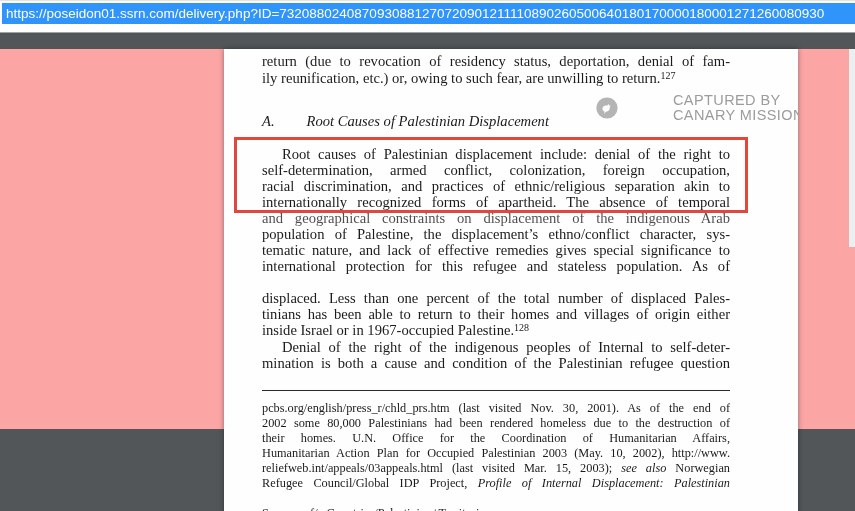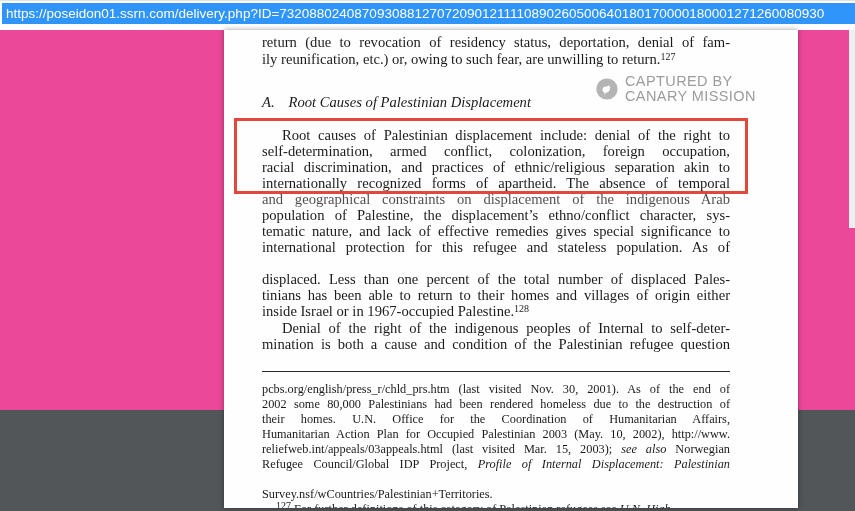--- a/index.html
+++ b/index.html
@@ -18,21 +18,21 @@
     position:absolute; left:2px; top:2px; right:0; height:21px;
     background:#2f95fb; overflow:hidden; white-space:nowrap;
   }
   .url-selection span {
     display:inline-block; padding-left:4px;
     font-family:"Liberation Sans", sans-serif; font-size:13.5px; line-height:21px;
     color:#ffffff; letter-spacing:0px;
   }
 
   
-  .viewer { position:absolute; left:0; top:30px; width:855px; height:380px; background:#ec4899; }
+  .viewer { position:absolute; left:0; top:49px; width:855px; height:380px; background:#fca5a5; }
   .scrollbar { position:absolute; right:0; top:0; width:6px; height:478px; background:transparent; }
   .scroll-thumb { position:absolute; right:0; top:0; width:6px; height:198px; background:#eceff0; }
 
   .page {
     position:absolute; left:224px; top:0; width:574px; height:478px;
     background:#fefefe; overflow:hidden; box-shadow:0 0 5px rgba(0,0,0,.4);
     color:#1b1b1b;
   }
 
   
@@ -43,32 +43,32 @@
   .ln.j { text-align:justify; text-align-last:justify; white-space:normal; }
   .ln.fn { font-size:12.3px; line-height:15px; }
   .ln.ind { padding-left:20px; }
   .ln.ind-s { padding-left:14px; }
   .dim { opacity:.78; filter:blur(.3px); }
   sup { font-size:10px; vertical-align:4px; line-height:0; }
   .it { font-style:italic; }
 
   .heading { position:absolute; left:38px; top:64px; width:468px; font-size:14.6px; }
   .heading .hl { font-style:italic; }
-  .heading .ht { font-style:italic; margin-left:14px; }
+  .heading .ht { font-style:italic; margin-left:32px; }
 
   .fn-rule { position:absolute; left:38px; top:341px; width:468px; border-top:1.5px solid #2a2a2a; }
 
   
   .redbox {
     position:absolute; left:10px; top:88px; width:514px; height:76px;
     border:3px solid #e2473b; background:transparent; z-index:5;
   }
 
   
-  .watermark { position:absolute; left:371px; top:44px; display:flex; align-items:center; z-index:6; }
+  .watermark { position:absolute; left:371px; top:44px; display:flex; align-items:center; z-index:6;gap:48px; }
   .wm-logo { width:24px; height:24px; flex:0 0 auto; }
   .wm-text {
     margin-left:6px; font-family:"Liberation Sans", sans-serif;
     font-size:14.5px; line-height:15px; color:#9c9c9c; letter-spacing:.4px; font-weight:400;
     white-space:nowrap;
   }
 </style>
 </head>
 <body>
 

